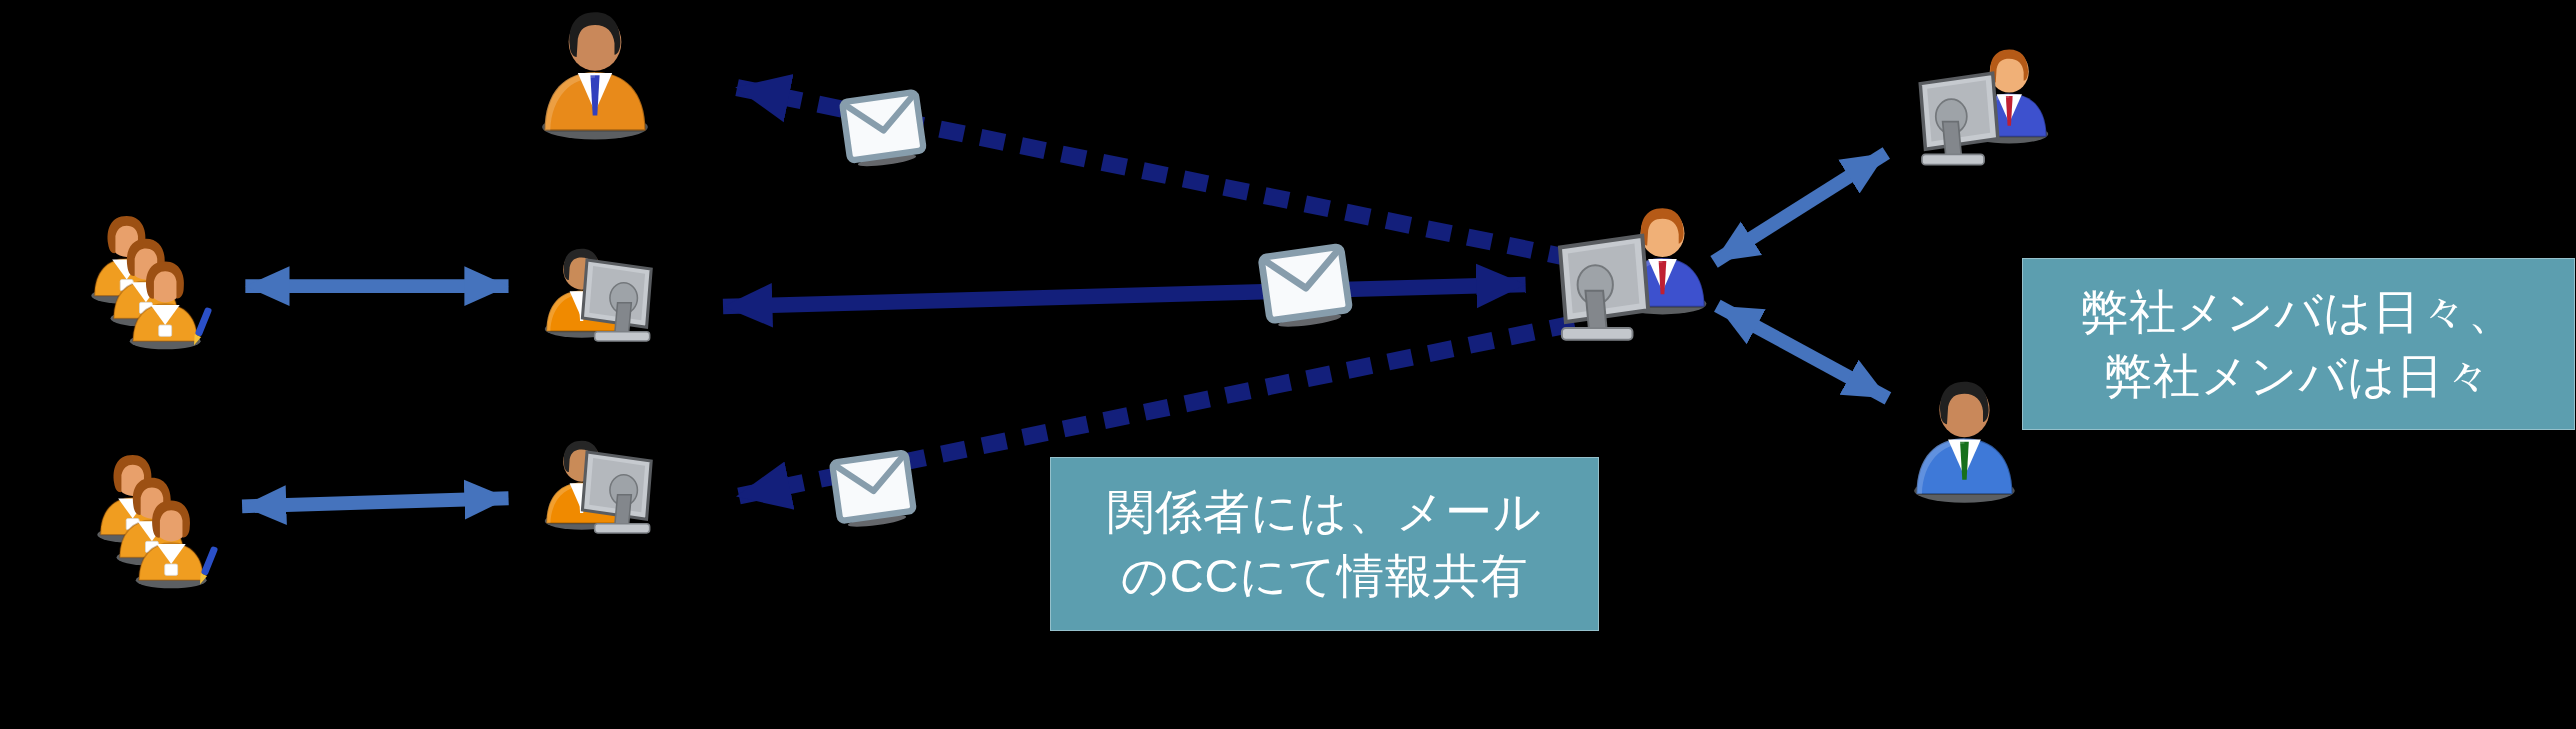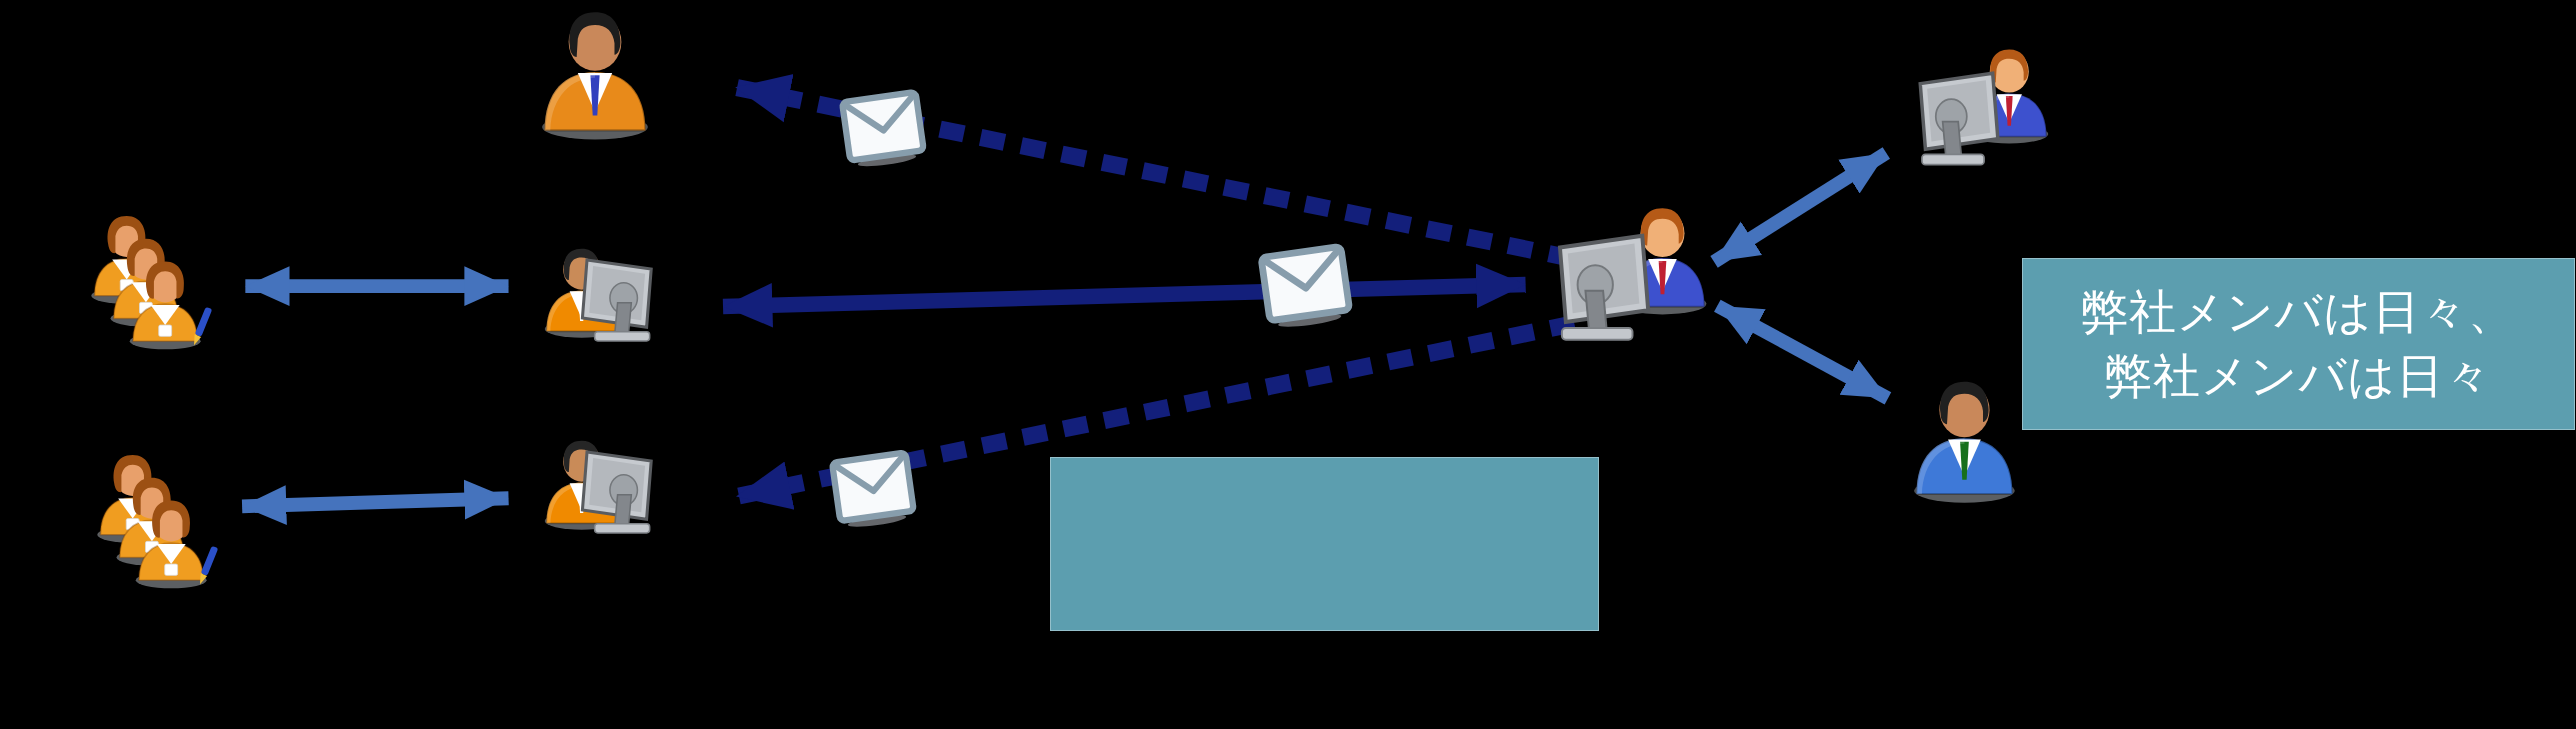--- a/index.html
+++ b/index.html
@@ -166,20 +166,22 @@
       <use href="#p-envelope"></use>
     </svg>
   </div>
   <div class="node envelope" style="left:832px;top:452px;width:84px;height:75px">
     <svg viewBox="0 0 120 104">
       <use href="#p-envelope"></use>
     </svg>
   </div>
 
   <div class="callout callout-center">
+    <div>関係者には、メール</div>
+    <div>のCCにて情報共有</div>
   </div>
   <div class="callout callout-right">
     <div>弊社メンバは日々、</div>
     <div>弊社メンバは日々</div>
   </div>
 
 </div>
 
 
 </body></html>

